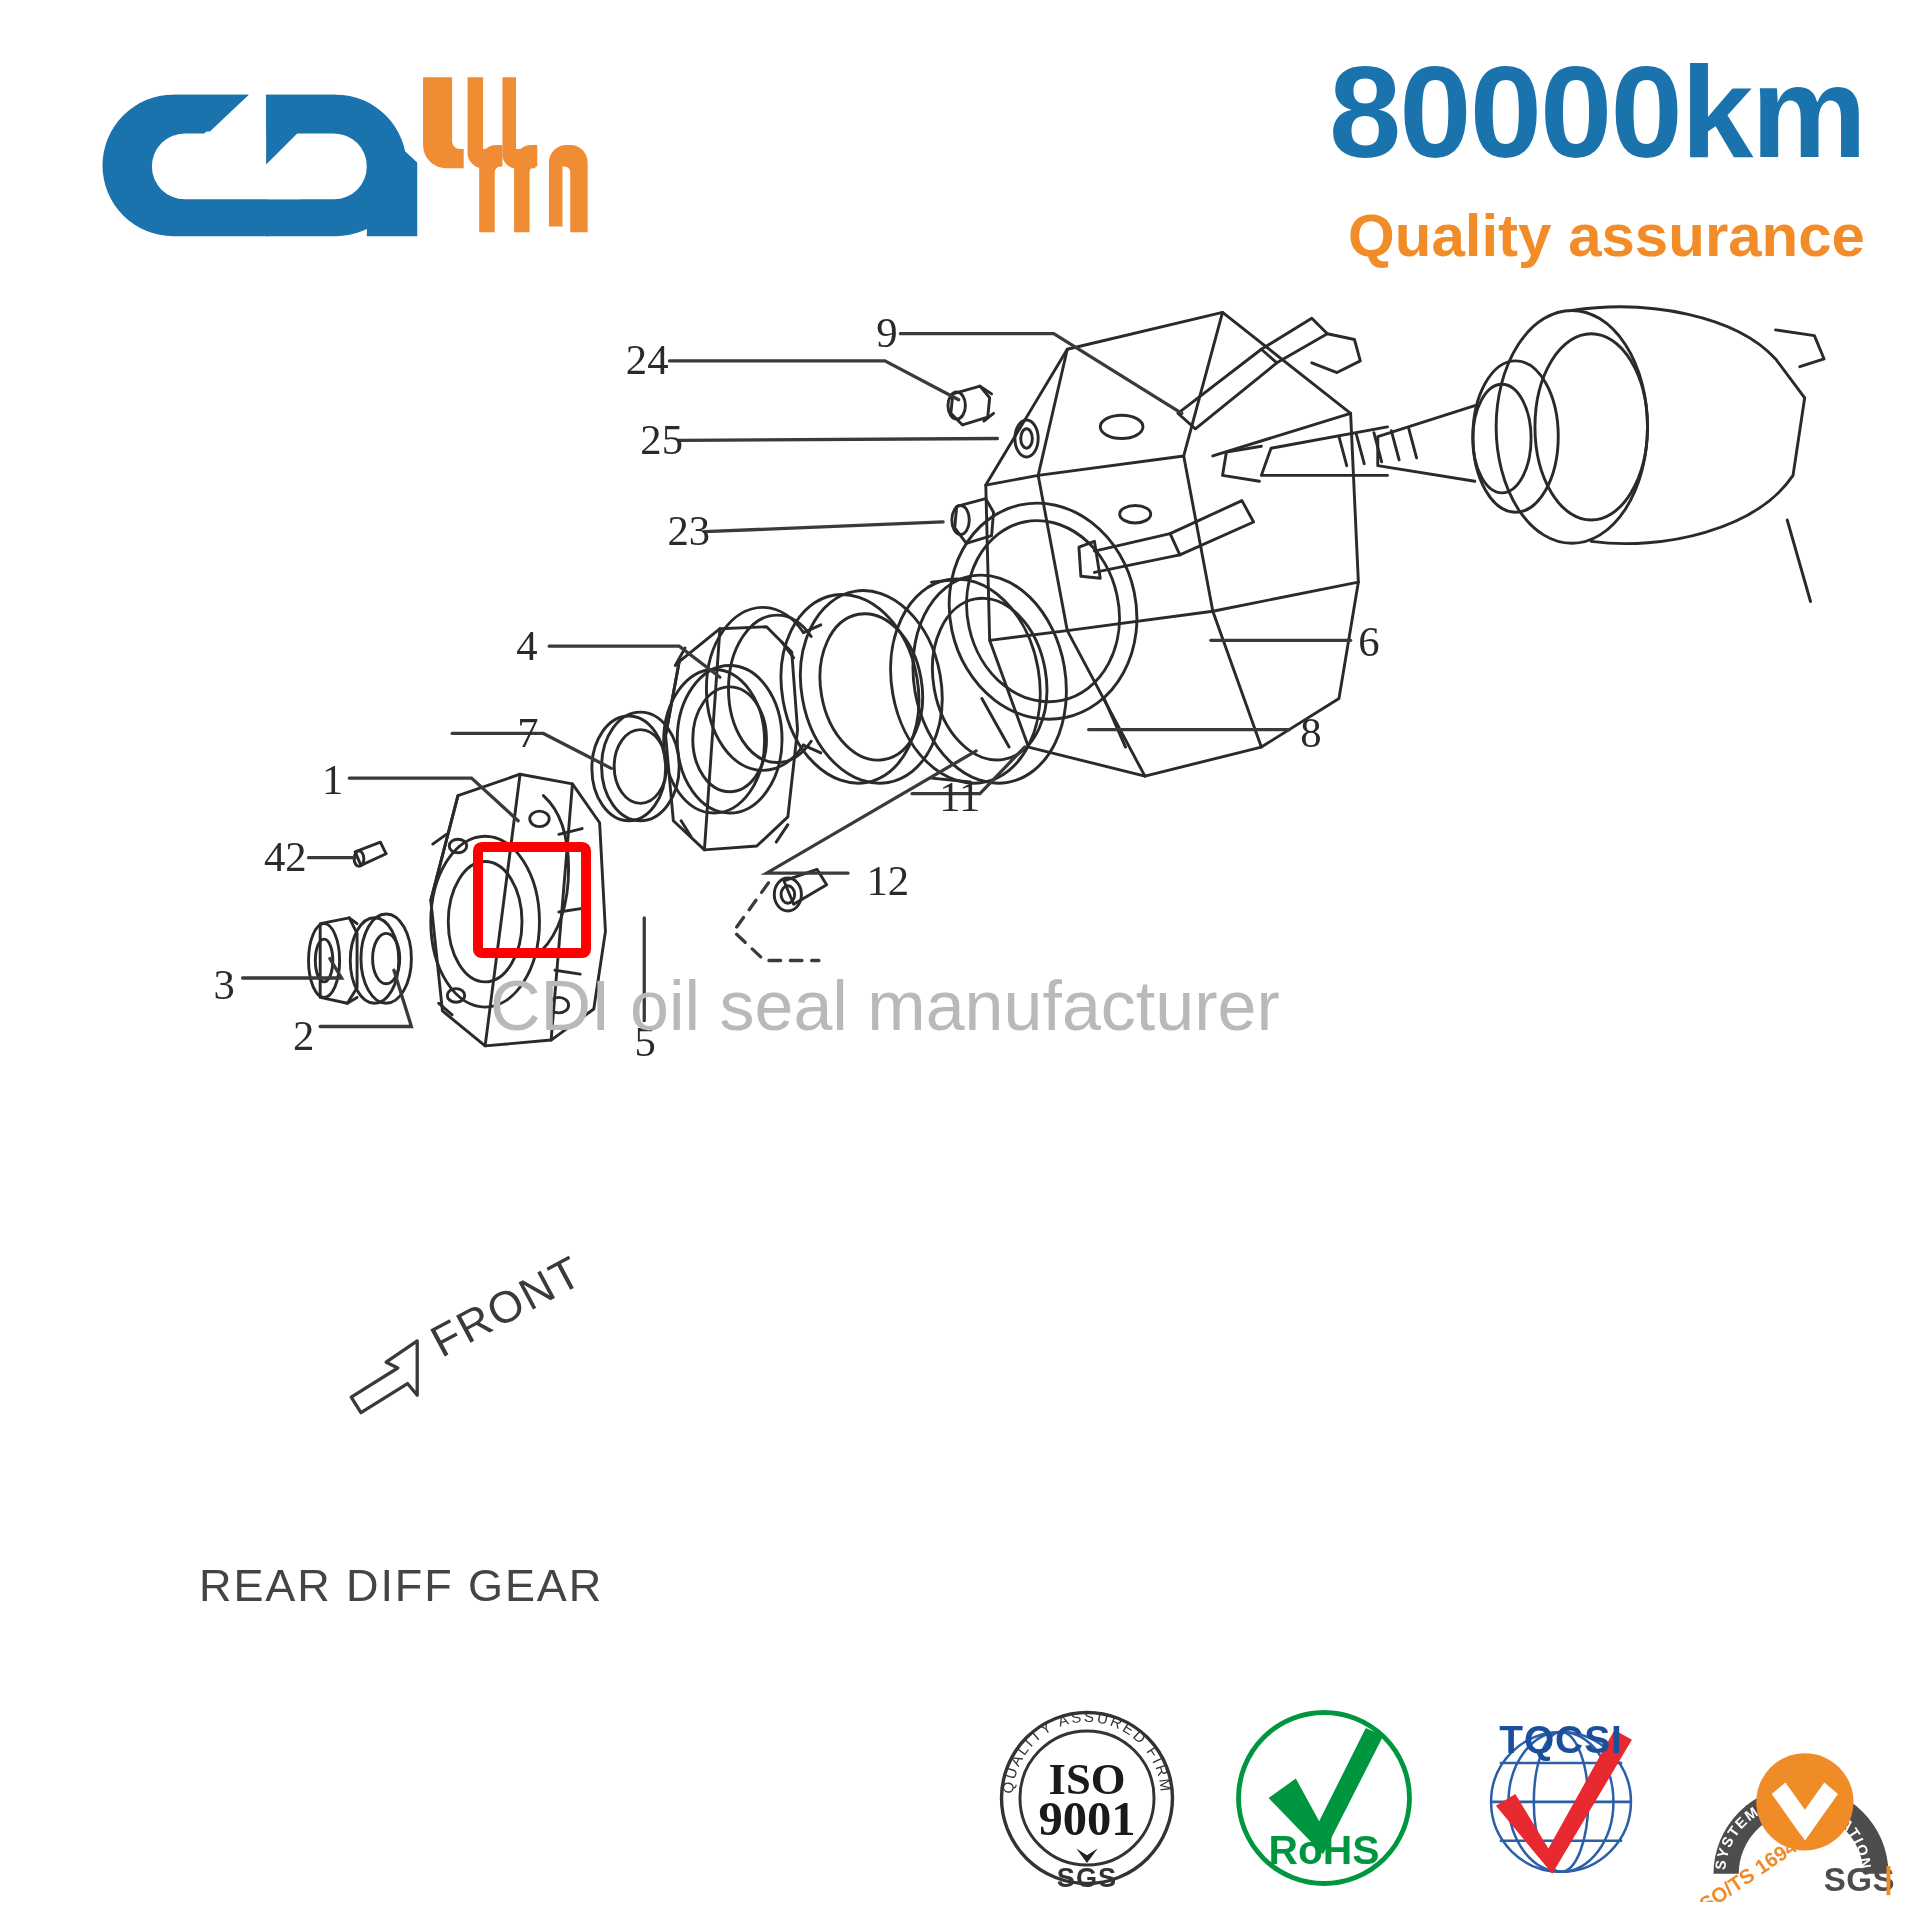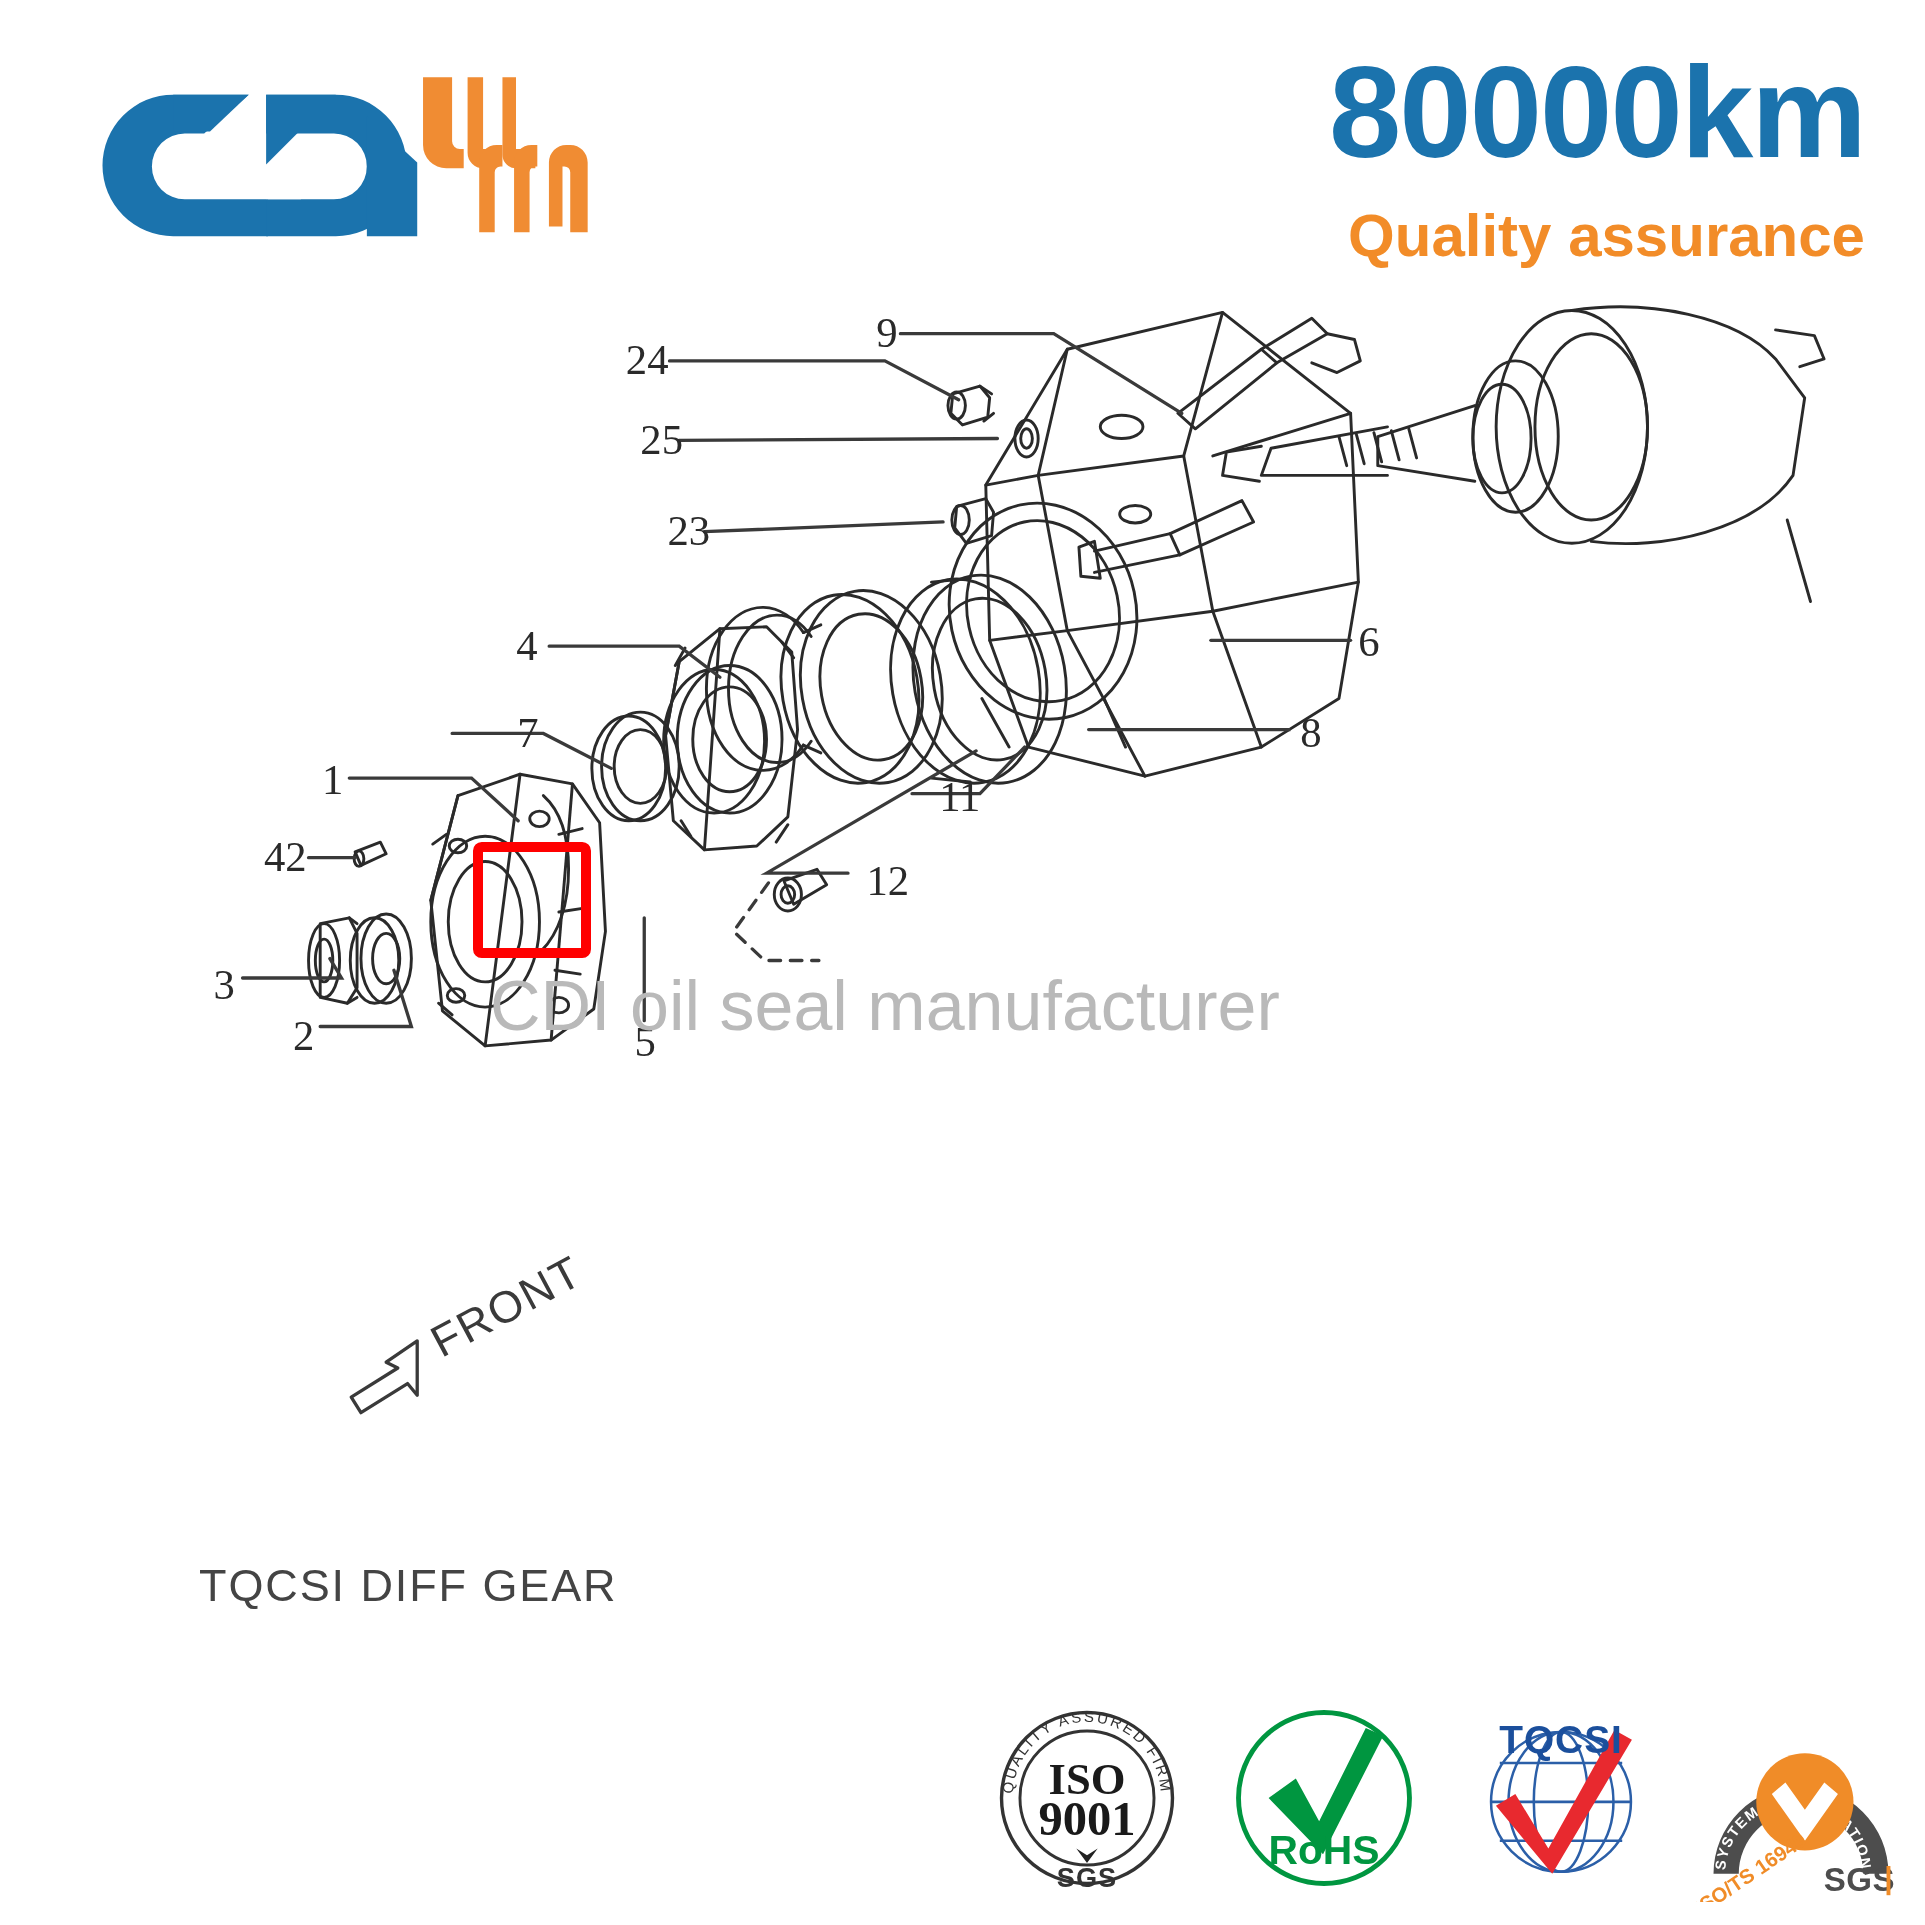--- a/index.html
+++ b/index.html
@@ -273,21 +273,21 @@
         <text x="1340" y="470">8</text>
       </g>
     </svg>
   </div>
 
   <div class="red-box"></div>
 
   <div class="watermark">CDI oil seal manufacturer</div>
 
   <div class="caption">
-    <div>TQCSI DIFF GEAR</div>
+    <div>REAR DIFF GEAR</div>
   </div>
 
   <div class="badges">
 
     <div class="badge">
       <svg width="204" height="209" viewBox="0 0 210 215">
         <defs>
           <path id="iso9001ring" d="M30 118 A76 76 0 1 1 180 118"></path>
         </defs>
         <circle cx="105" cy="108" r="88" fill="none" stroke="#333" stroke-width="3.5"></circle>

